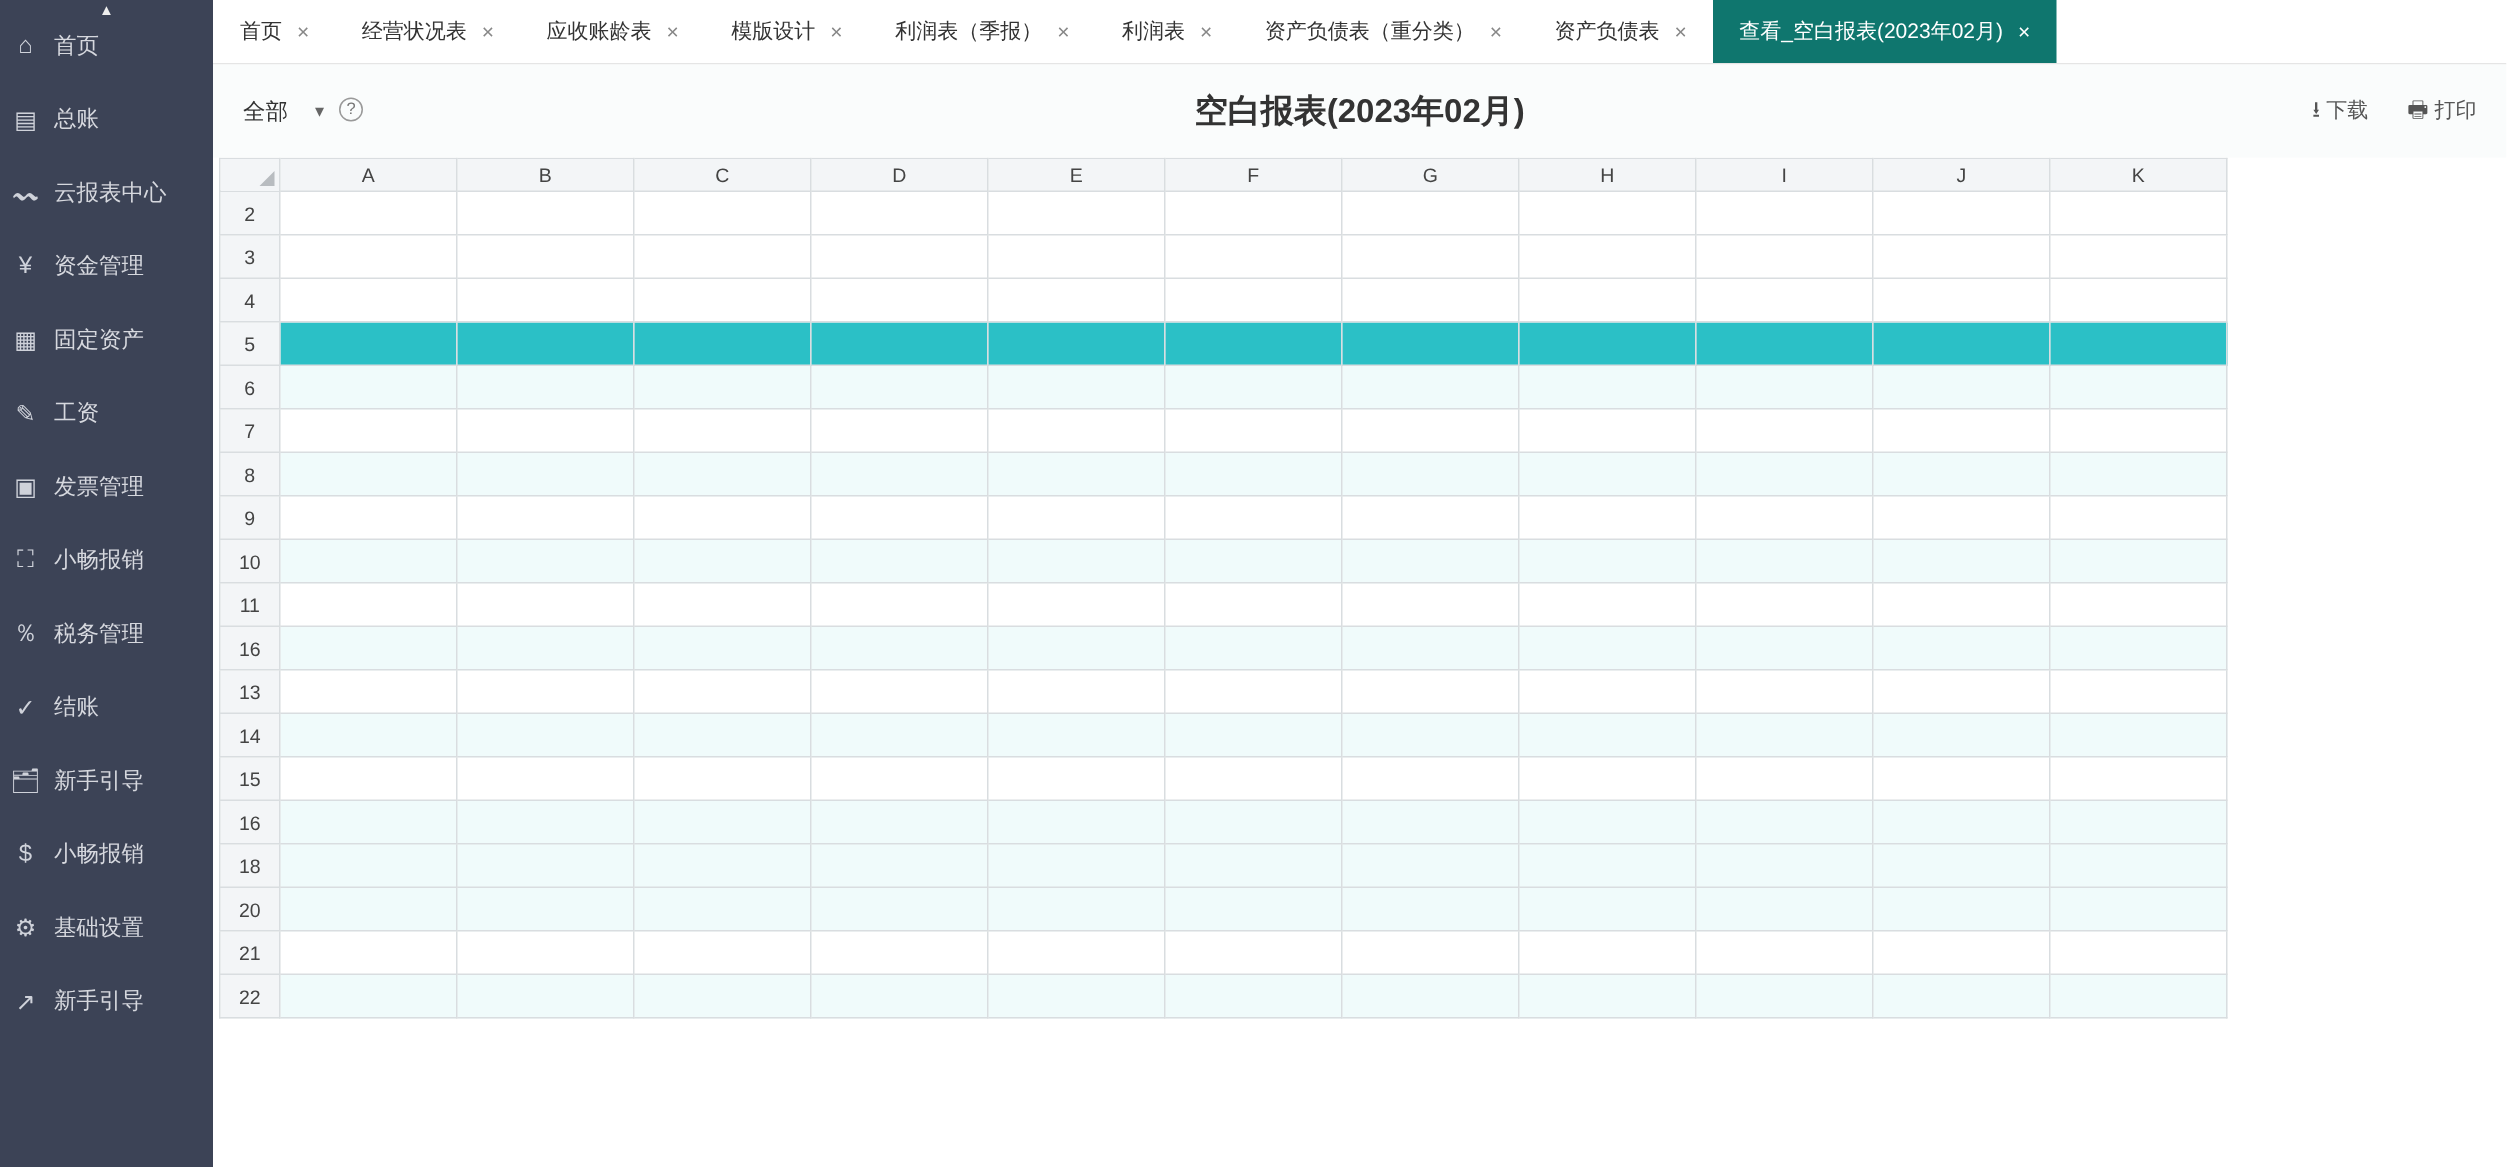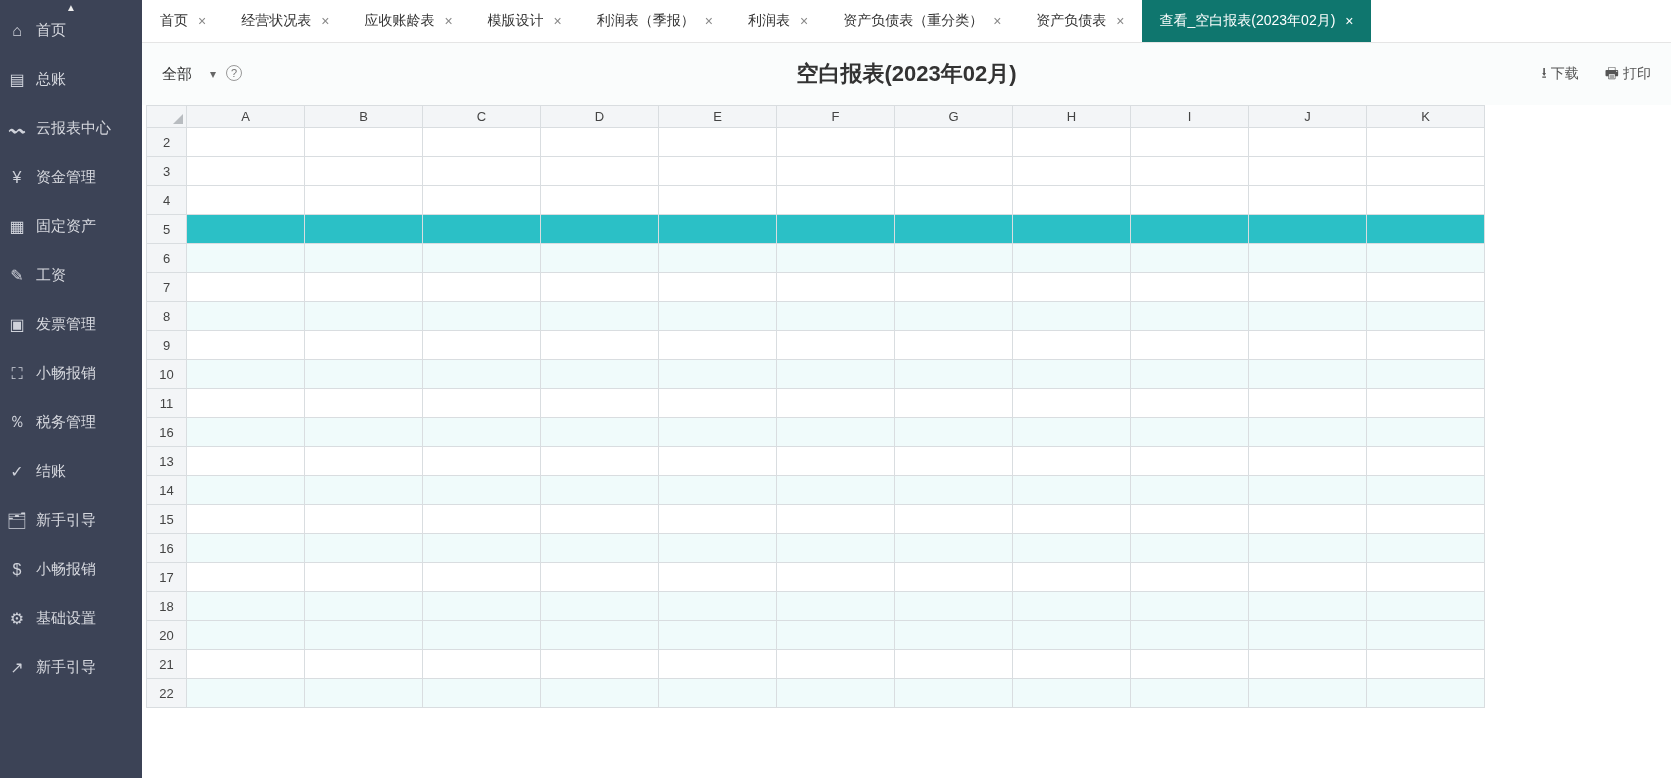--- a/index.html
+++ b/index.html
@@ -527,34 +527,20 @@
             <td></td>
             <td></td>
             <td></td>
             <td></td>
             <td></td>
             <td></td>
             <td></td>
             <td></td>
             <td></td>
           </tr>
-          <tr>
-            <th class="rowhdr">17</th>
-            <td></td>
-            <td></td>
-            <td></td>
-            <td></td>
-            <td></td>
-            <td></td>
-            <td></td>
-            <td></td>
-            <td></td>
-            <td></td>
-            <td></td>
-          </tr>
           <tr class="alt">
             <th class="rowhdr">18</th>
             <td></td>
             <td></td>
             <td></td>
             <td></td>
             <td></td>
             <td></td>
             <td></td>
             <td></td>

